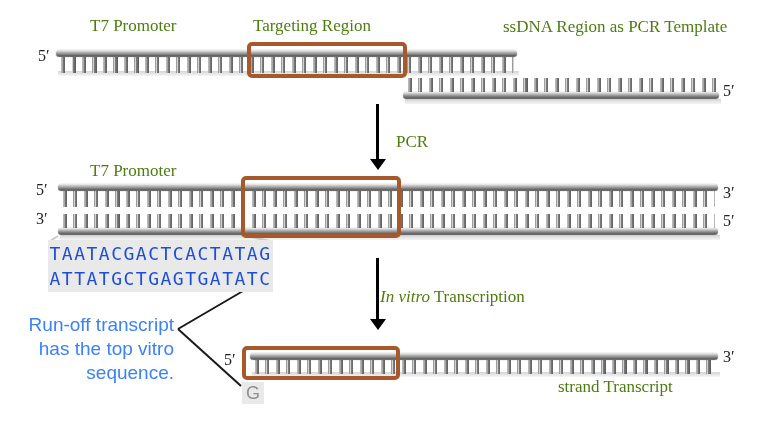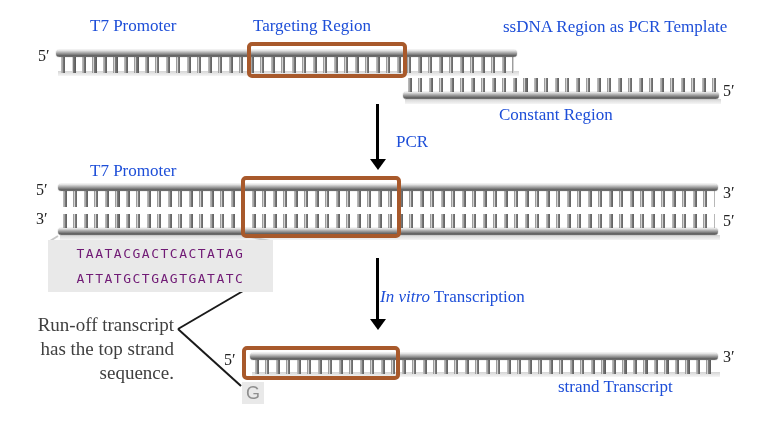--- a/index.html
+++ b/index.html
@@ -1,21 +1,21 @@
 <!DOCTYPE html>
 <html><head>
 <meta charset="utf-8">
 <style>
   html,body{margin:0;padding:0;background:#fff;}
   .canvas{position:relative;width:768px;height:425px;background:#ffffff;overflow:hidden;
           font-family:"Liberation Serif",serif;}
 
   
   .serif-label{position:absolute;font-family:"Liberation Serif",serif;font-size:17px;
-               color:#1d4ed8;white-space:nowrap;}
+               color:#4d7c0f;white-space:nowrap;}
   .prime-label{position:absolute;font-family:"Liberation Serif",serif;font-size:16px;
                color:#222;white-space:nowrap;}
   .italic{font-style:italic;}
 
   
   .strand{position:absolute;}
   .strand .spine{position:absolute;left:0;right:0;height:7px;border-radius:4px;z-index:3;
     background:linear-gradient(to bottom,#f0f0f0,#b3b3b3 35%,#636363 80%,#707070);
     box-shadow:0 0 1px rgba(60,60,60,.7);}
   .strand .teeth{position:absolute;left:5px;right:3px;z-index:2;
@@ -37,27 +37,27 @@
 
   
   .v-arrow{position:absolute;width:3px;background:#000;z-index:5;}
   .v-arrow::after{content:"";position:absolute;left:50%;transform:translateX(-50%);
     bottom:-10px;width:0;height:0;border-left:8px solid transparent;
     border-right:8px solid transparent;border-top:11px solid #000;}
 
   
   .seq-box{position:absolute;left:48px;top:240px;width:225px;height:52px;background:#e9e9e9;
     display:flex;flex-direction:column;justify-content:center;align-items:center;
-    font-family:"DejaVu Sans Mono",monospace;font-size:13px;letter-spacing:1.5px;
-    color:#701a75;line-height:25px;z-index:4;}
+    font-family:"DejaVu Sans Mono",monospace;font-size:18px;letter-spacing:1.5px;
+    color:#1d4ed8;line-height:25px;z-index:4;}
   .seq-box div{white-space:nowrap;}
 
   
   .runoff{position:absolute;left:8px;top:313px;width:166px;text-align:right;
-    font-family:Liberation Serif, serif;font-size:19px;line-height:24px;color:#404040;}
+    font-family:Liberation Sans, sans-serif;font-size:19px;line-height:24px;color:#3b82f6;}
 
   
   .g-box{position:absolute;left:242px;top:382px;width:22px;height:22px;background:#e9e9e9;
     color:#8f8f8f;font-family:"Liberation Sans",sans-serif;font-size:18px;
     display:flex;align-items:center;justify-content:center;z-index:4;}
 
   .overlay{position:absolute;left:0;top:0;z-index:2;pointer-events:none;}
 </style>
 </head>
 <body>
@@ -78,21 +78,20 @@
 
   <div class="strand up" style="left:403px;top:78px;width:316px;height:21px;">
     <div class="spine"></div>
     <div class="teeth"></div>
     <div class="shadow"></div>
   </div>
 
   <div class="region-box" style="left:247px;top:42px;width:160px;height:36px;"></div>
 
   <div class="prime-label" style="left:723px;top:82px;">5′</div>
-  <div class="serif-label" style="left:499px;top:105px;">Constant Region</div>
 
   <div class="v-arrow" style="left:376px;top:104px;height:56px;"></div>
   <div class="serif-label" style="left:396px;top:132px;">PCR</div>
 
   <div class="serif-label" style="left:90px;top:161px;">T7 Promoter</div>
 
   <div class="prime-label" style="left:36px;top:181px;">5′</div>
   <div class="prime-label" style="left:36px;top:210px;">3′</div>
 
   <div class="strand down" style="left:58px;top:184px;width:660px;height:26px;">
@@ -116,21 +115,21 @@
     <div>ATTATGCTGAGTGATATC</div>
   </div>
 
   <div class="v-arrow" style="left:376px;top:258px;height:62px;"></div>
   <div class="serif-label" style="left:380px;top:287px;">
     <span class="italic">In vitro</span><span> Transcription</span>
   </div>
 
   <div class="runoff">
     <div>Run-off transcript</div>
-    <div>has the top strand</div>
+    <div>has the top vitro</div>
     <div>sequence.</div>
   </div>
 
   <div class="prime-label" style="left:224px;top:351px;">5′</div>
 
   <div class="strand down" style="left:250px;top:353px;width:468px;height:24px;">
     <div class="spine"></div>
     <div class="teeth" style="height:15px;"></div>
     <div class="shadow" style="top:19px;"></div>
   </div>

